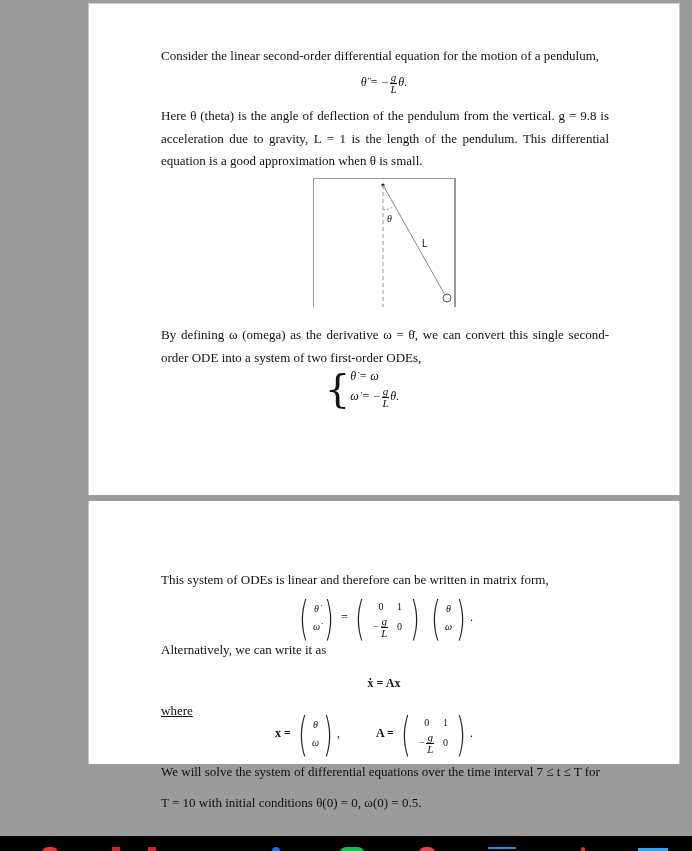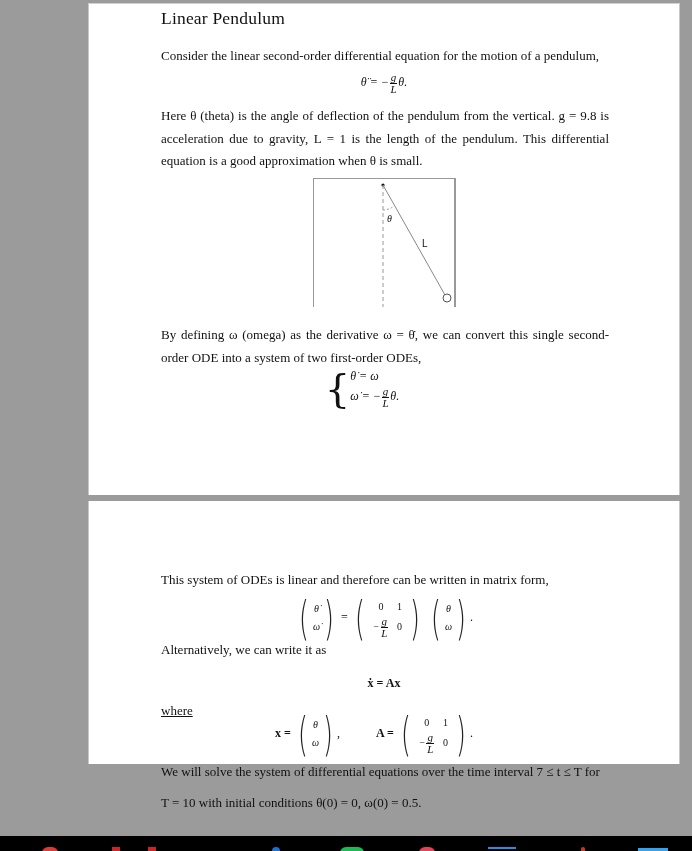--- a/index.html
+++ b/index.html
@@ -34,21 +34,20 @@
   .mat td { padding: 0 4px; text-align: center; }
   .mat table { border-collapse: collapse; }
   .bold { font-weight: bold; font-style: normal; }
   .taskbar { position: absolute; left: 0; top: 836px; width: 692px; height: 15px; background: #000; }
   .tb-icon { position: absolute; top: 11px; height: 6px; border-radius: 6px 6px 0 0; }
 </style>
 </head>
 <body>
 
 <div class="page page1">
-  <h1 class="title">Linear Pendulum</h1>
   <div class="para" style="top:41px;">Consider the linear second-order differential equation for the motion of a pendulum,</div>
 
   <div class="eq" style="top:68px;">
     <span>θ̈ = −</span><span class="frac"><span class="num">g</span><span class="den">L</span></span><span>θ.</span>
   </div>
 
   <div class="para" style="top:101px;">Here θ (theta) is the angle of deflection of the pendulum from the vertical.  g = 9.8 is acceleration due to gravity, L = 1 is the length of the pendulum.  This differential equation is a good approximation when θ is small.</div>
 
   <div class="figure">
     <svg width="140" height="128" viewBox="0 0 140 128">

